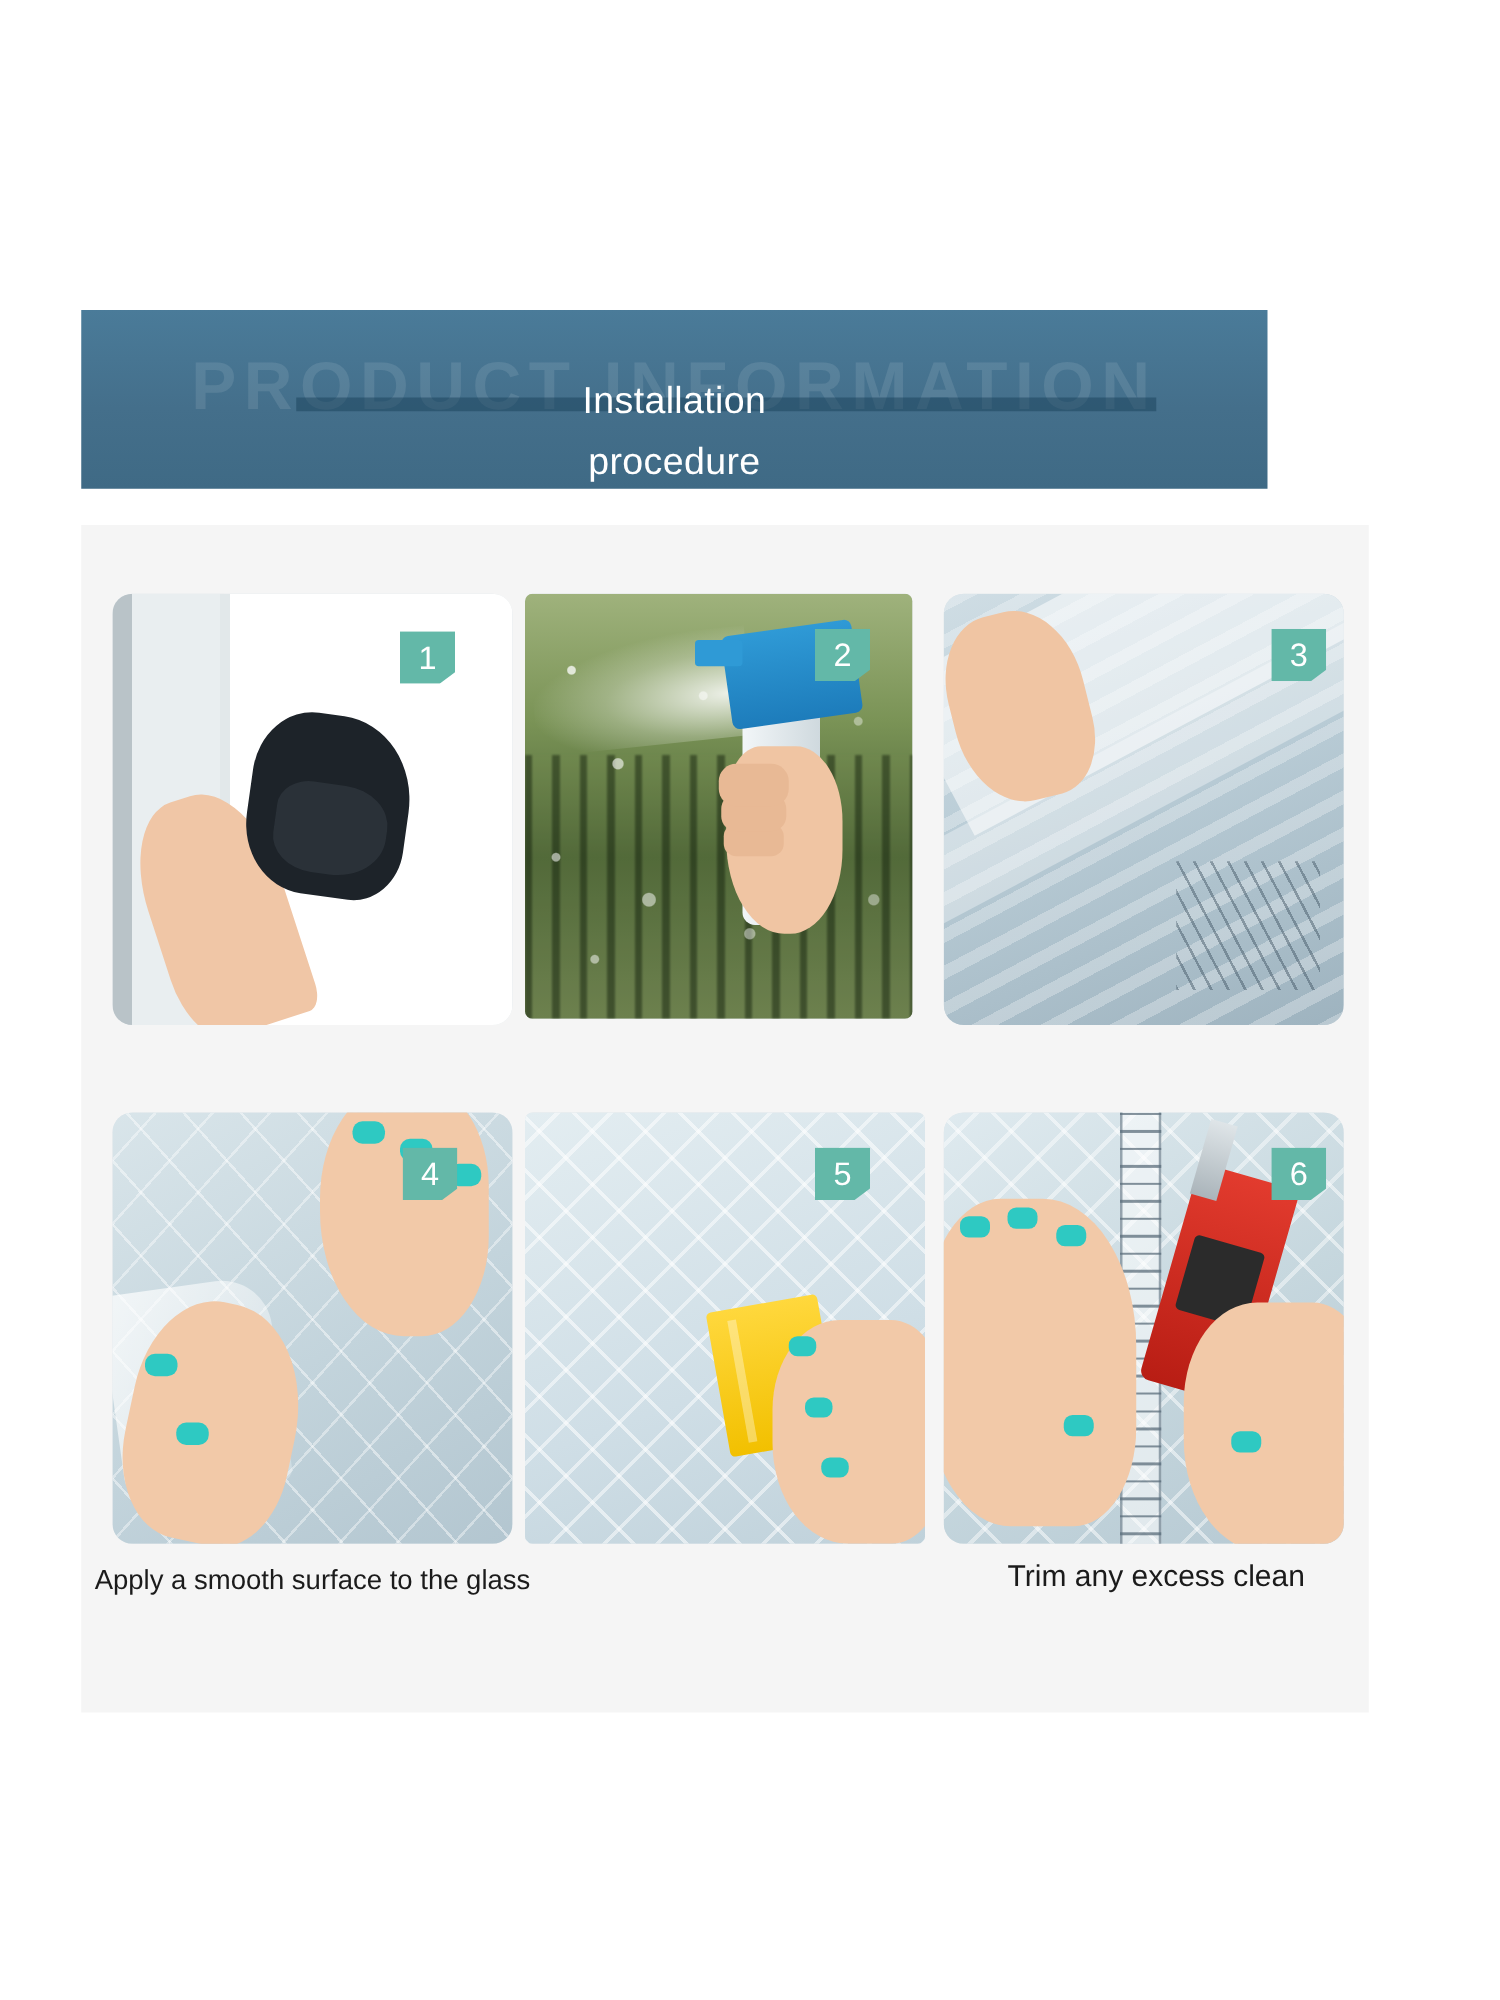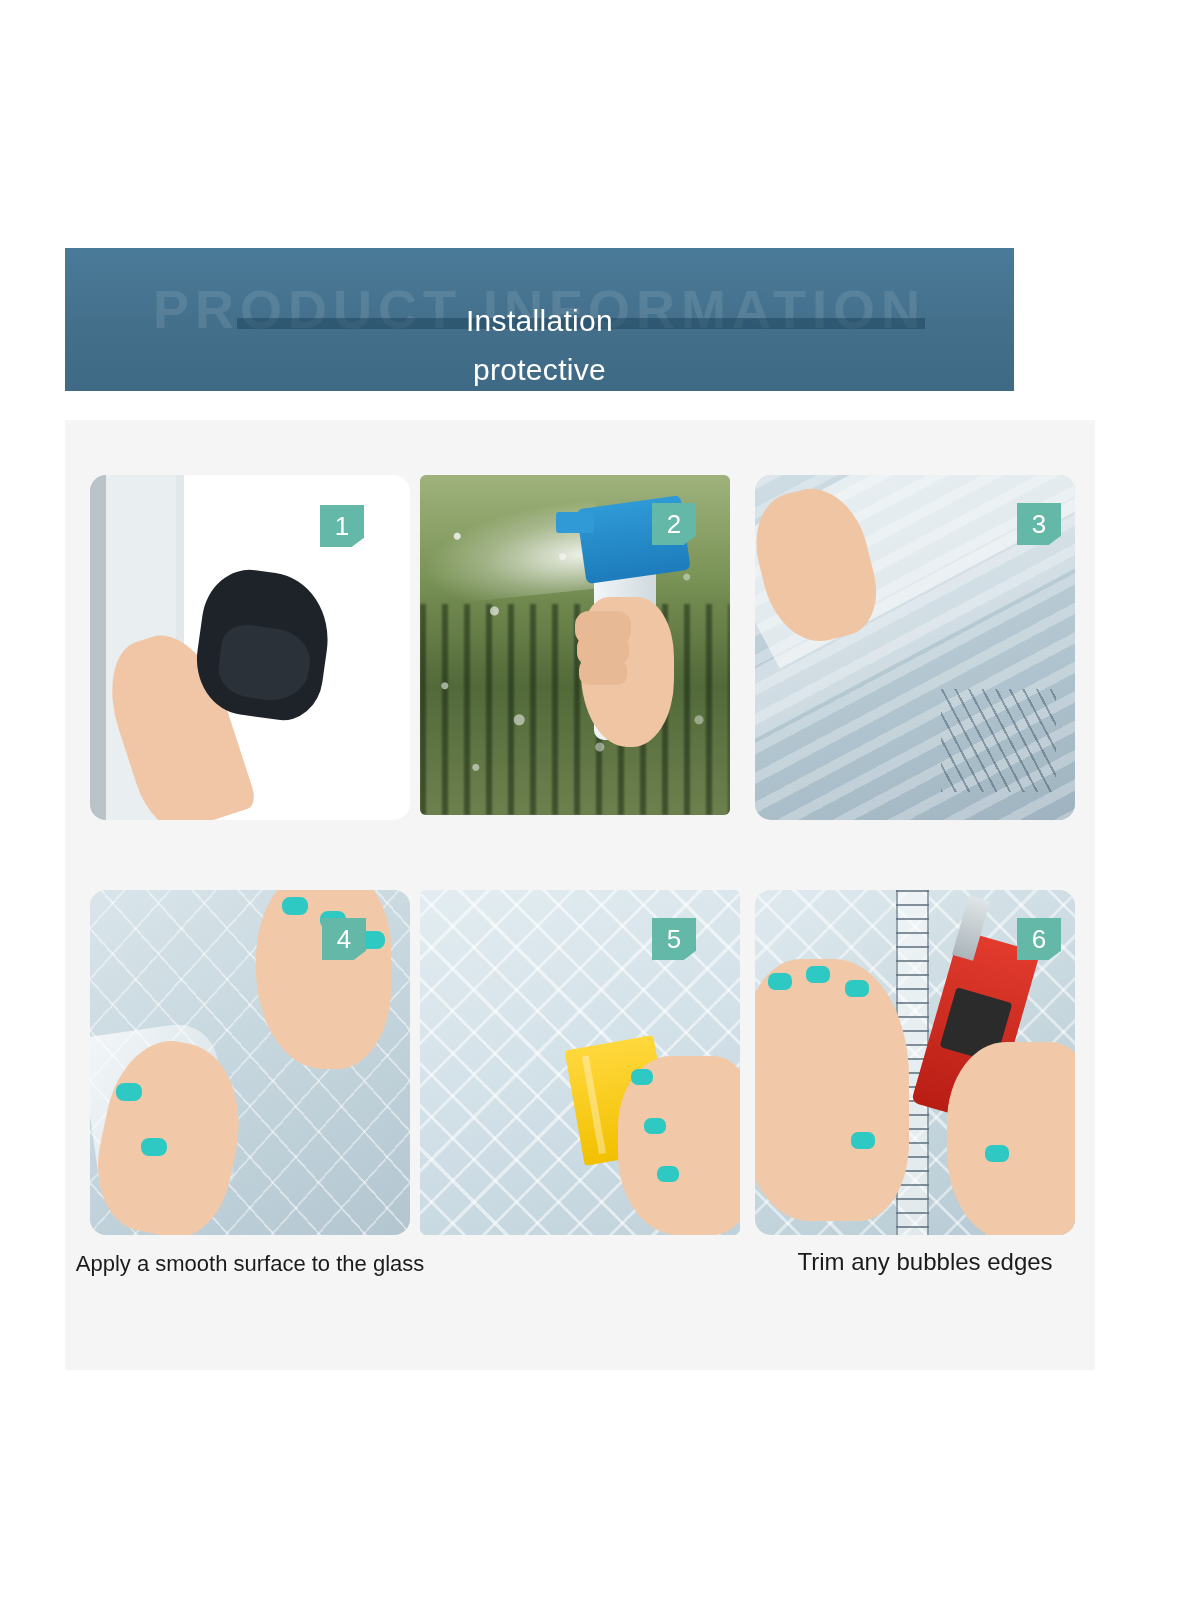--- a/index.html
+++ b/index.html
@@ -333,21 +333,21 @@
 </head>
 <body>
 
 <div class="page">
 
   <div class="banner">
     <div class="banner-ghost">PRODUCT INFORMATION</div>
     <div class="banner-rule"></div>
     <div class="banner-title">
       <span class="l1">Installation</span>
-      <span class="l2">protective</span>
+      <span class="l2">procedure</span>
     </div>
   </div>
 
   <div class="panel">
     <div class="grid">
 
       <div class="cell" style="left:25px; top:55px; width:320px; height:390px;">
         <div class="thumb" style="left:0; top:0; width:320px; height:345px;">
           <div class="ph p1">
             <div class="mullion"></div>
@@ -431,19 +431,19 @@
             <div class="knife-blade"></div>
             <div class="hand6b"></div>
             <div class="nail6" style="left:4%; top:24%;"></div>
             <div class="nail6" style="left:16%; top:22%;"></div>
             <div class="nail6" style="left:28%; top:26%;"></div>
             <div class="nail6" style="left:30%; top:70%;"></div>
             <div class="nail6" style="left:72%; top:74%;"></div>
           </div>
         </div>
         <div class="badge" style="left:262px; top:28px;">6</div>
-        <div class="caption" style="left:0; top:358px; width:340px; font-size:24px;">Trim any bubbles edges</div>
+        <div class="caption" style="left:0; top:358px; width:340px; font-size:24px;">Trim any excess clean</div>
       </div>
 
     </div>
   </div>
 
 </div>
 
 </body></html>

